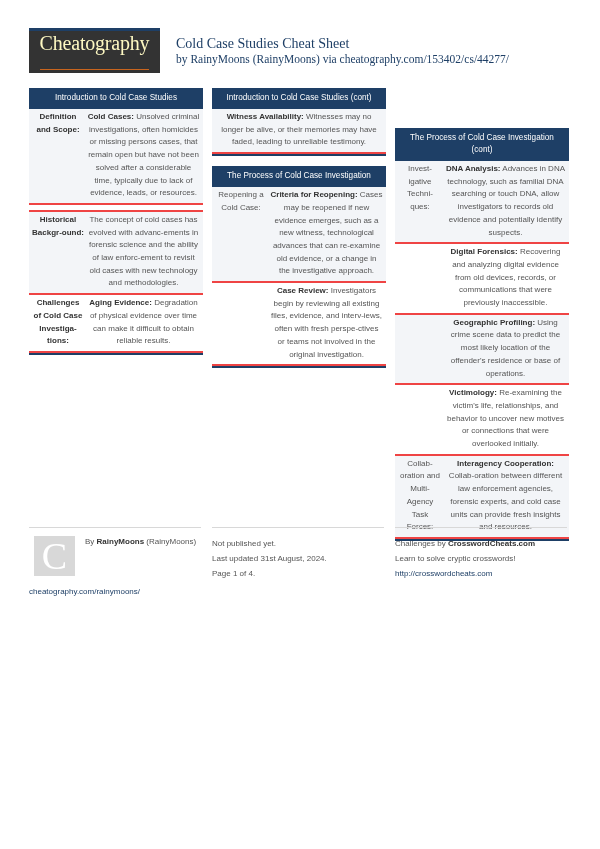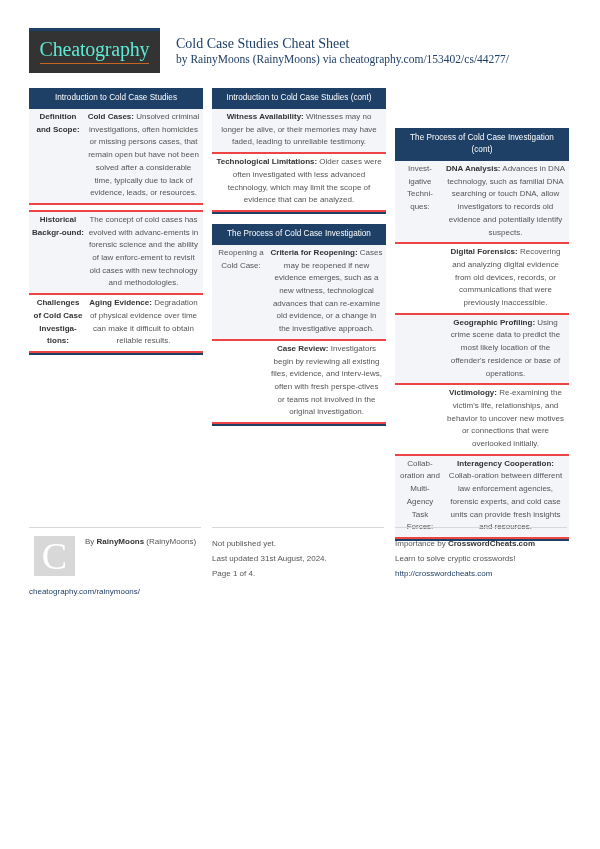--- a/index.html
+++ b/index.html
@@ -7,22 +7,22 @@
     width: 600px; height: 849px; background: #ffffff; position: relative; overflow: hidden;
     font-family: "Liberation Sans", sans-serif; color: #444;
   }
   .header { position: absolute; left: 29px; top: 28px; width: 560px; height: 46px; }
   .logo {
     position: absolute; left: 0; top: 0; width: 131px; height: 45px; background: #333333;
     border-top: 3px solid #1e3f66; box-sizing: border-box;
     display: flex; align-items: center; justify-content: center;
   }
   .logo-text {
-    font-family: "Liberation Serif", serif; color: #5eead4; font-size: 20px; letter-spacing: -0.2px;
-    border-bottom: 1.5px solid #c8651e; line-height: 18px; padding-bottom: 5px;
+    font-family: "Liberation Serif", serif; color: #fef9c3; font-size: 20px; letter-spacing: -0.2px;
+    border-bottom: 1.5px solid #c8651e; line-height: 18px; padding-bottom: 17px;
   }
   .title-block { position: absolute; left: 147px; top: 8px; }
   .sheet-title { font-family: "Liberation Serif", serif; color: #1e3f66; font-size: 14px; line-height: 16px; }
   .sheet-sub { font-family: "Liberation Serif", serif; color: #1e3f66; font-size: 11.5px; line-height: 15px; text-align: center; }
 
   .col { position: absolute; top: 88px; width: 174px; }
   .col1 { left: 29px; }
   .col2 { left: 212px; }
   .col3 { left: 395px; margin-top: 40px; }
 
@@ -87,23 +87,20 @@
     </div>
   </div>
 </div>
 
 <div class="col col2">
   <div class="section">
     <div class="sec-head">Introduction to Cold Case Studies (cont)</div>
     <div class="row shade full">
       <div class="val"><b>Witness Availability:</b><span> Witnesses may no longer be alive, or their memories may have faded, leading to unreliable testimony.</span></div>
     </div>
-    <div class="row white full">
-      <div class="val"><b>Technological Limitations:</b><span> Older cases were often investigated with less advanced technology, which may limit the scope of evidence that can be analyzed.</span></div>
-    </div>
   </div>
   <div class="section">
     <div class="sec-head">The Process of Cold Case Investigation</div>
     <div class="row shade">
       <div class="key plain">Reopening a Cold Case:</div>
       <div class="val"><b>Criteria for Reopening:</b><span> Cases may be reopened if new evidence emerges, such as a new witness, technological advances that can re-examine old evidence, or a change in the investigative approach.</span></div>
     </div>
     <div class="row white">
       <div class="key plain"></div>
       <div class="val"><b>Case Review:</b><span> Investigators begin by reviewing all existing files, evidence, and interv-iews, often with fresh perspe-ctives or teams not involved in the original investigation.</span></div>
@@ -142,17 +139,17 @@
     <div class="avatar">C</div>
     <div class="by"><span>By </span><b>RainyMoons</b><span> (RainyMoons)</span></div>
     <span class="author-link">cheatography.com/rainymoons/</span>
   </div>
   <div class="fcol f2">
     <div>Not published yet.</div>
     <div>Last updated 31st August, 2024.</div>
     <div>Page 1 of 4.</div>
   </div>
   <div class="fcol f3">
-    <div><span>Importance by </span><b style="color:#333">CrosswordCheats.com</b></div>
+    <div><span>Challenges by </span><b style="color:#333">CrosswordCheats.com</b></div>
     <div>Learn to solve cryptic crosswords!</div>
     <div class="link">http://crosswordcheats.com</div>
   </div>
 </div>
 
 </body></html>

